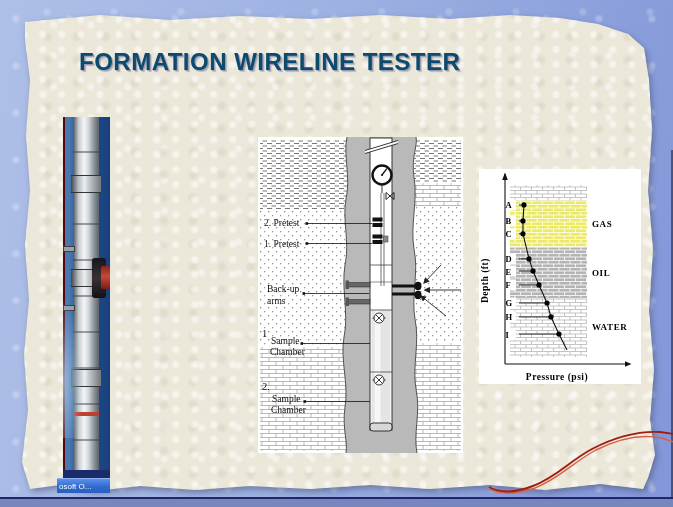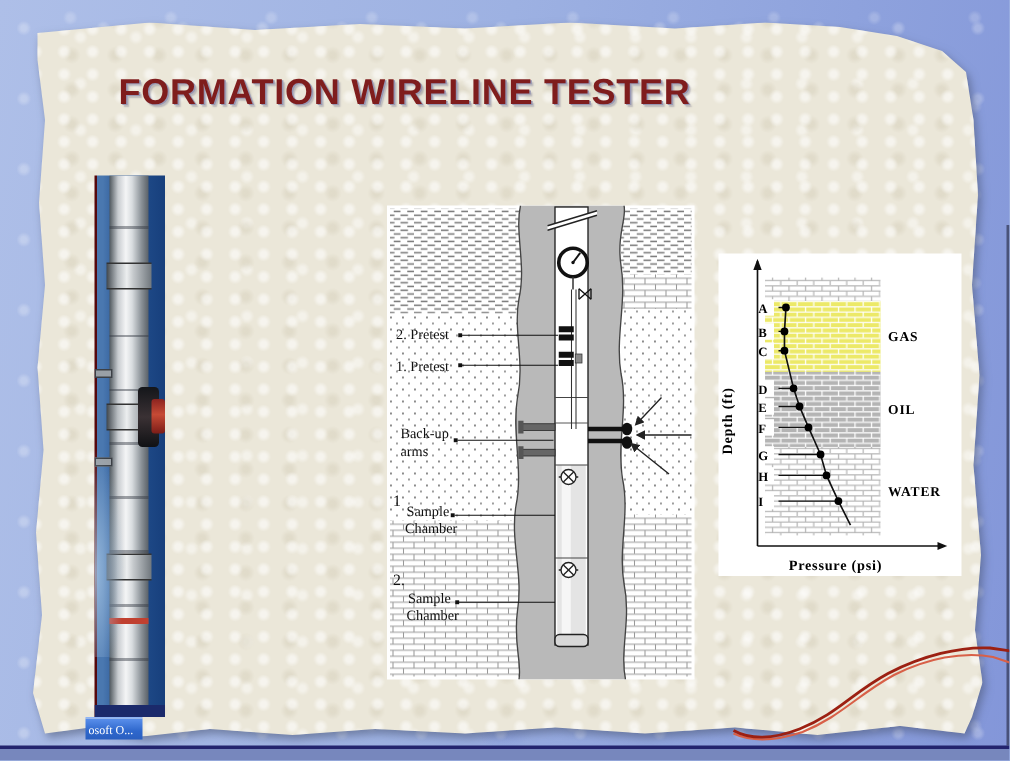--- a/index.html
+++ b/index.html
@@ -46,21 +46,21 @@
       649px 80px,652px 130px,648px 190px,653px 250px,649px 310px,654px 370px,650px 420px,
       655px 455px,648px 478px,643px 489px,
       600px 484px,545px 490px,490px 485px,430px 489px,370px 485px,310px 489px,
       250px 486px,195px 490px,140px 486px,95px 491px,60px 485px,30px 489px,
       22px 462px,28px 410px,24px 355px,29px 300px,25px 245px,30px 190px,26px 135px,30px 80px,25px 40px
     );
   }
   .title{
     position:absolute;left:79px;top:48px;margin:0;
     font-size:24px;font-weight:bold;letter-spacing:.5px;
-    color:#7f1d1d;
+    color:#0c4a6e;
     text-shadow:1px 1px 0 #9898b4, 2px 2px 1px rgba(100,100,130,.35);
   }
   
   .photo{
     position:absolute;left:63px;top:117px;width:47px;height:361px;overflow:hidden;
     background:linear-gradient(90deg,#55080c 0 2px,#4a78b0 2px 12%,#2a5694 35%,#1f4a88 70%,#173f7c 100%);
   }
   .photo::after{ 
     content:"";position:absolute;left:0;bottom:40px;width:20px;height:140px;
     background:radial-gradient(ellipse at 0% 60%, rgba(170,200,230,.8), transparent 70%);
@@ -80,24 +80,24 @@
   .pin{position:absolute;left:0;width:10px;height:4px;background:#9aa0a6;border:1px solid #3c4046;}
   .pin1{top:129px}.pin2{top:188px}
   .caliper{position:absolute;left:29px;top:141px;width:14px;height:40px;
     background:linear-gradient(180deg,#14161a,#3a3134 50%,#101114);border-radius:3px;}
   .caliper-red{position:absolute;left:38px;top:149px;width:9px;height:23px;
     background:linear-gradient(180deg,#8c2420,#c64a35 45%,#7c1d18);border-radius:2px;}
   .red-band{position:absolute;left:10px;top:295px;width:26px;height:4px;background:#c04030;}
   .photo-bottom-strip{position:absolute;left:0;bottom:0;width:47px;height:8px;background:#1b2a6b;}
   
   .taskbar-btn{
-    position:absolute;left:57px;top:478px;width:38px;height:15px;
+    position:absolute;left:57px;top:478px;width:53px;height:15px;
     background:linear-gradient(180deg,#5b90ec,#2e67cc 60%,#2a5fc0);
     border-top:1px solid #8fb4f4;color:#fff;font-size:8px;line-height:15px;
-    padding-left:2px;box-sizing:border-box;white-space:nowrap;overflow:hidden;font-family:Liberation Serif, serif;
+    padding-left:2px;box-sizing:border-box;white-space:nowrap;overflow:hidden;
   }
   
   .panel{position:absolute;background:#fff;}
   .diagram-panel{left:258px;top:137px;width:205px;height:316px;}
   .chart-panel{left:479px;top:169px;width:162px;height:215px;}
   svg{display:block}
   .dlab{font-family:"Liberation Serif",serif;font-size:9.5px;fill:#111;}
   .dnum{font-family:"Liberation Serif",serif;font-size:10.5px;fill:#111;}
   .clab{font-family:"Liberation Serif",serif;font-weight:bold;fill:#000;}
   

